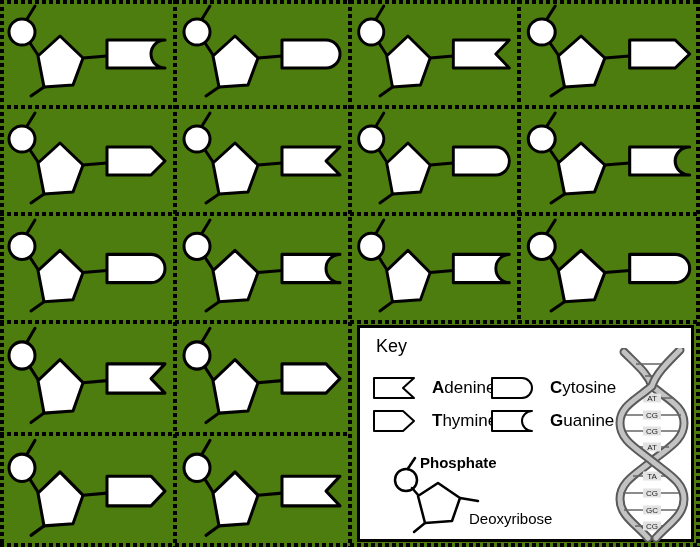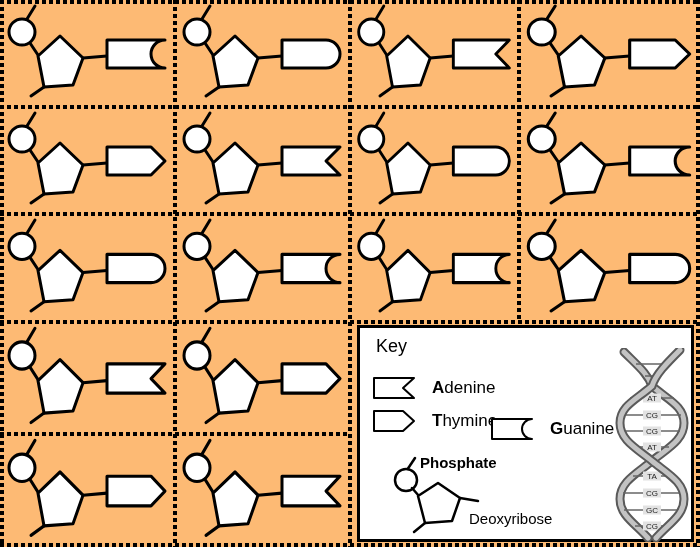--- a/index.html
+++ b/index.html
@@ -1,30 +1,30 @@
 <!DOCTYPE html>
 <html><head>
 <meta charset="utf-8">
 <style>
   html,body{margin:0;padding:0;background:#fff;}
-  #stage{position:relative;width:700px;height:547px;background:#fdba74;overflow:hidden;
+  #stage{position:relative;width:700px;height:547px;background:#4d7c0f;overflow:hidden;
          font-family:"Liberation Sans",sans-serif;color:#000;}
   .hline{position:absolute;height:4px;background:repeating-linear-gradient(to right,#000 0 4px,transparent 4px 7px);}
   .vline{position:absolute;width:4px;background:repeating-linear-gradient(to bottom,#000 0 4px,transparent 4px 7px);}
   .card{position:absolute;}
   .card svg{display:block;width:100%;height:100%;}
   #key-panel{position:absolute;left:357px;top:325px;width:337px;height:217px;
              background:#fff;border:3px solid #000;box-sizing:border-box;}
   #key-title{position:absolute;left:16px;top:8px;font-size:18px;}
   .legend-item{position:absolute;display:flex;align-items:center;gap:7px;}
   .legend-item svg{display:block;}
   .legend-label{font-size:17px;white-space:nowrap;}
   .legend-label b{font-weight:bold;}
   #li-0{left:13px;top:49px;} #li-1{left:131px;top:49px;}
-  #li-2{left:13px;top:82px;} #li-3{left:131px;top:90px;text-align:right;}
+  #li-2{left:13px;top:82px;} #li-3{left:131px;top:82px;text-align:right;}
   #sugar-diagram{position:absolute;left:28px;top:124px;}
   #phosphate-label{position:absolute;left:60px;top:126px;font-size:15px;font-weight:bold;}
   #deoxyribose-label{position:absolute;left:109px;top:182px;font-size:15px;}
   #helix{position:absolute;left:246px;top:20px;}
 </style>
 </head>
 <body>
 
 <div id="stage">
 
@@ -253,20 +253,26 @@
     </div>
 
   <div id="key-panel">
     <div id="key-title">Key</div>
 
     <div class="legend-item" id="li-0">
       <svg width="52" height="22" viewBox="0 0 52 22">
           <path d="M1,1 h40 l-11,10 l11,10 h-40 Z" fill="#fff" stroke="#000000" stroke-width="2" stroke-linejoin="round"></path>
         </svg>
       <span class="legend-label"><b>A</b><span>denine</span></span>
+    </div>
+    <div class="legend-item" id="li-1">
+      <svg width="52" height="22" viewBox="0 0 52 22">
+          <path d="M1,1 h30 a10,10 0 0 1 0,20 h-30 Z" fill="#fff" stroke="#000000" stroke-width="2" stroke-linejoin="round"></path>
+        </svg>
+      <span class="legend-label"><b>C</b><span>ytosine</span></span>
     </div>
     <div class="legend-item" id="li-2">
       <svg width="52" height="22" viewBox="0 0 52 22">
           <path d="M1,1 h29 l11,10 l-11,10 h-29 Z" fill="#fff" stroke="#000000" stroke-width="2" stroke-linejoin="round"></path>
         </svg>
       <span class="legend-label"><b>T</b><span>hymine</span></span>
     </div>
     <div class="legend-item" id="li-3">
       <svg width="52" height="22" viewBox="0 0 52 22">
           <path d="M1,1 h40 a10,10 0 0 0 0,20 h-40 Z" fill="#fff" stroke="#000000" stroke-width="2" stroke-linejoin="round"></path>

